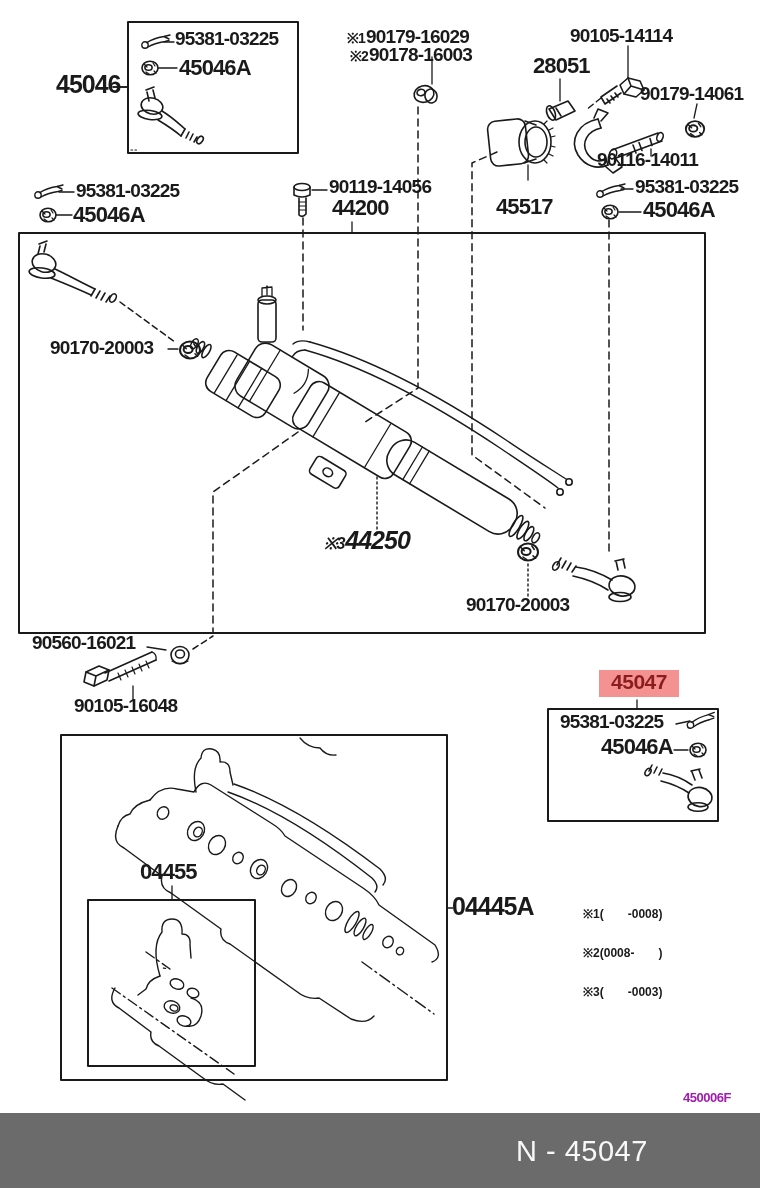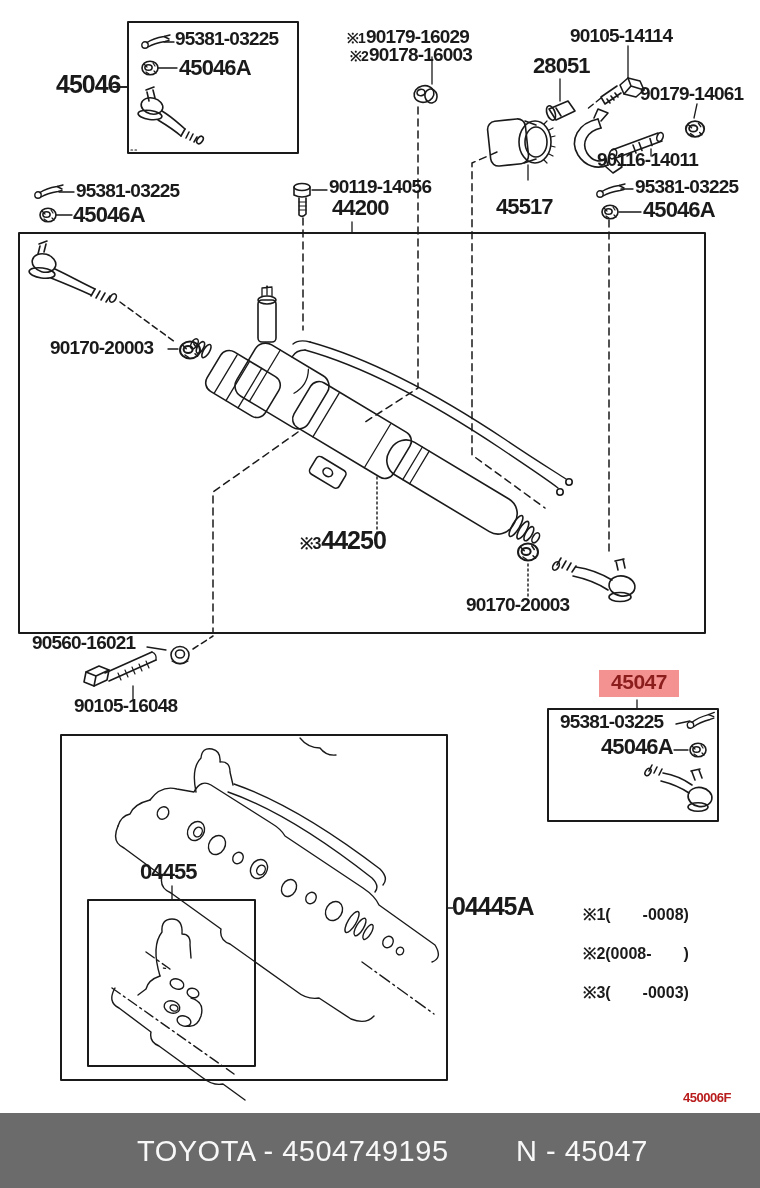--- a/index.html
+++ b/index.html
@@ -17,26 +17,26 @@
   .lbl-big { font-size:22px; letter-spacing:-0.9px; }
   .lbl-xl  { font-size:25px; letter-spacing:-1px; }
   .pre     { font-size:14px; font-weight:700; margin-right:1px; }
   .pre-xl  { font-size:16px; font-weight:700; margin-right:1px; }
   .hl {
     position:absolute; left:599px; top:670px; width:80px; height:27px;
     display:flex; align-items:flex-start; justify-content:center;
   }
   .hl span { font-size:21px; font-weight:700; letter-spacing:-0.5px; }
   .footnotes {
-    position:absolute; left:583px; top:882px; font-size:16px; font-weight:700;
+    position:absolute; left:583px; top:882px; font-size:12px; font-weight:700;
     line-height:13px; color:#1a1a1a; white-space:pre;
   }
   .fig-code {
     position:absolute; left:683px; top:1090px; font-size:13px; font-weight:700;
-    color:#b91c1c; letter-spacing:-0.5px;
+    color:#a21caf; letter-spacing:-0.5px;
   }
   .footer-bar {
     position:absolute; left:0; top:1113px; width:760px; height:75px;
   }
   .footer-bar .ft {
     position:absolute; top:22px; font-size:29px; font-weight:400;
     letter-spacing:0.5px; color:#f8f8f8; white-space:nowrap;
   }
   .ft-left  { left:137px; }
   .ft-right { left:516px; }
@@ -333,21 +333,21 @@
   <div class="lbl-big" style="left:496px; top:196px;">45517</div>
 
   <div class="lbl" style="left:329px; top:177px;">90119-14056</div>
   <div class="lbl-big" style="left:332px; top:197px;">44200</div>
   <div class="lbl" style="left:76px; top:181px;">95381-03225</div>
   <div class="lbl-big" style="left:73px; top:204px;">45046A</div>
   <div class="lbl" style="left:635px; top:177px;">95381-03225</div>
   <div class="lbl-big" style="left:643px; top:199px;">45046A</div>
 
   <div class="lbl" style="left:50px; top:338px;">90170-20003</div>
-  <div class="lbl-xl" style="left:300px; top:528px;"><span class="pre-xl">※3</span><span>44250</span></div>
+  <div class="lbl-xl" style="left:324px; top:528px;font-style:italic;"><span class="pre-xl">※3</span><span>44250</span></div>
   <div class="lbl" style="left:466px; top:595px;">90170-20003</div>
 
   <div class="lbl" style="left:32px; top:633px;">90560-16021</div>
   <div class="lbl" style="left:74px; top:696px;">90105-16048</div>
 
   <div class="hl" style="background:#f49292;">
     <span style="color:#8b1d1d;">45047</span>
   </div>
   <div class="lbl" style="left:560px; top:712px;">95381-03225</div>
   <div class="lbl-big" style="left:601px; top:736px;">45046A</div>
@@ -357,17 +357,16 @@
 
   <div class="footnotes">
     <div>※1(　　-0008)</div>
     <div>※2(0008-　　)</div>
     <div>※3(　　-0003)</div>
   </div>
 
   <div class="fig-code">450006F</div>
 
   <div class="footer-bar" style="background:#6b6b6b;">
-    <span class="ft ft-left">TOYOTA - 4504749195</span>
     <span class="ft ft-right">N - 45047</span>
   </div>
 
 </div>
 
 </body></html>

